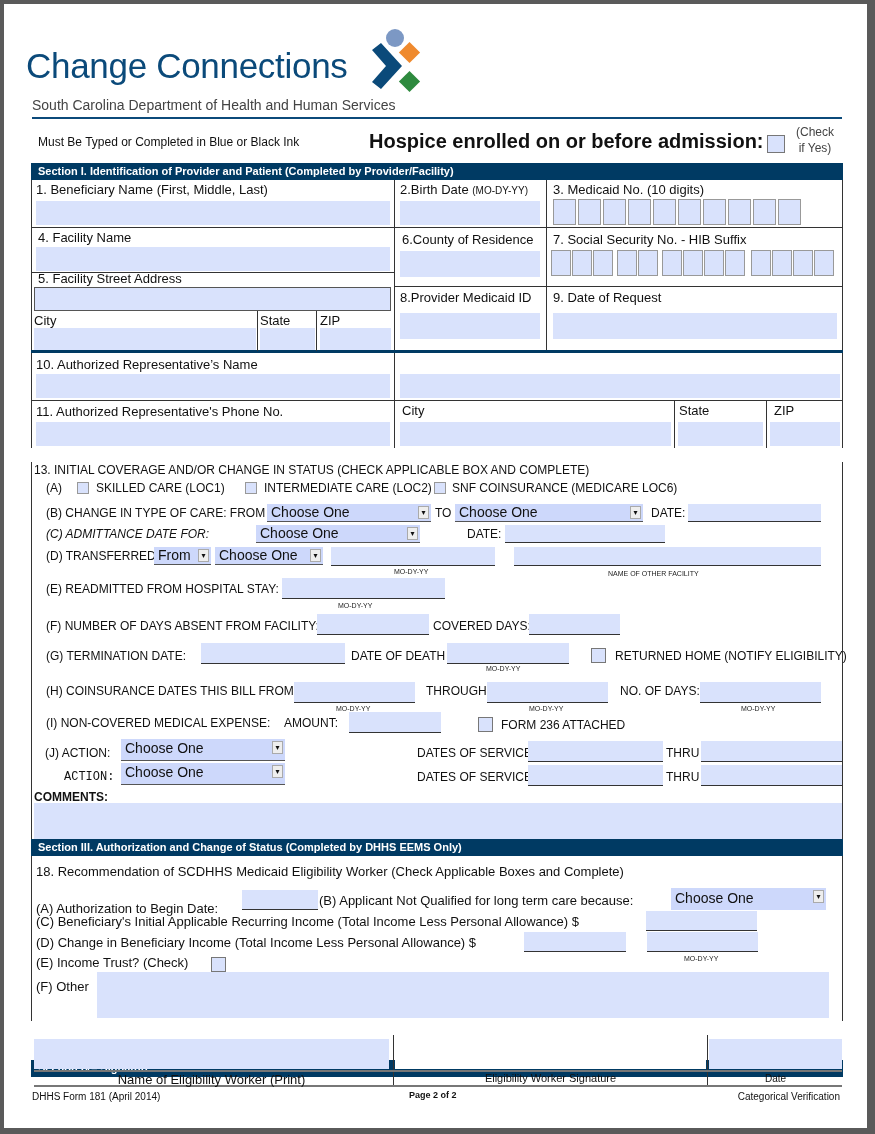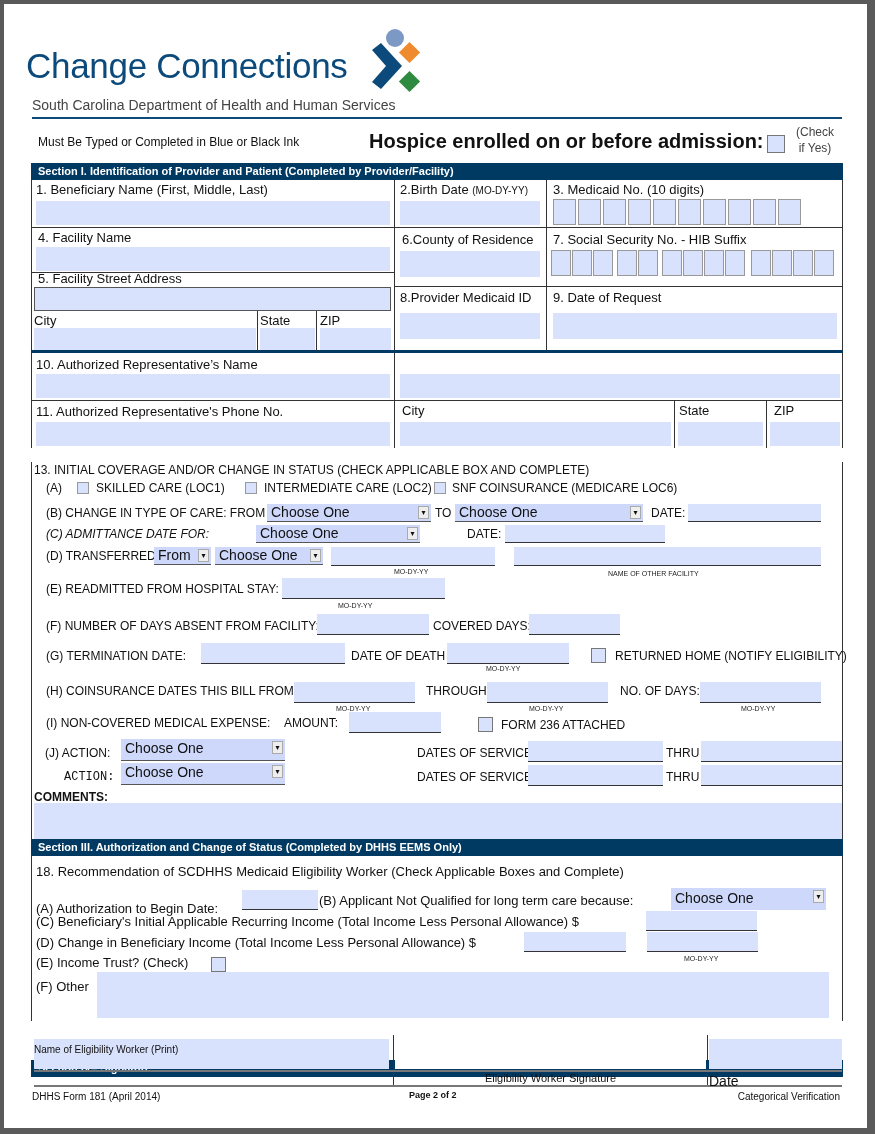--- a/index.html
+++ b/index.html
@@ -243,20 +243,20 @@
   <div class="fld" style="left:93px;top:968px;width:732px;height:46px;"></div>
 
   <div class="sec" style="top:1056px;">Section IV–  Signature</div>
   <div class="fld" style="left:30px;top:1035px;width:355px;height:30px;"></div>
   <div class="vl" style="left:389px;top:1031px;height:50px;"></div>
   <div class="vl" style="left:703px;top:1031px;height:50px;"></div>
   <div class="fld" style="left:391px;top:1031px;width:311px;height:34px;background:#fff;"></div>
   <div class="fld" style="left:705px;top:1035px;width:133px;height:30px;"></div>
   <div class="hl" style="left:30px;top:1066px;width:808px;height:2px;background:#777;"></div>
   <div class="hl" style="left:30px;top:1081px;width:808px;height:2px;background:#777;"></div>
-  <div class="lbl" style="left:30px;width:355px;top:1040px;font-size:10px;">Name of Eligibility Worker (Print)</div>
+  <div class="lbl" style="left:30px;width:355px;text-align:center;top:1068px;font-size:13px;">Name of Eligibility Worker (Print)</div>
   <div class="lbl" style="left:391px;width:311px;text-align:center;top:1068px;font-size:11px;">Eligibility Worker Signature</div>
-  <div class="lbl" style="left:705px;width:133px;top:1069px;font-size:14px;">Date</div>
+  <div class="lbl" style="left:705px;width:133px;text-align:center;top:1069px;font-size:10px;">Date</div>
 
   <div class="lbl" style="left:28px;top:1087px;font-size:10px;">DHHS Form 181 (April 2014)</div>
   <div class="lbl" style="left:405px;top:1086px;font-size:9px;font-weight:bold;">Page 2 of 2</div>
   <div class="lbl" style="right:27px;top:1087px;font-size:10px;">Categorical Verification</div>
 </div>
 
 </body></html>

